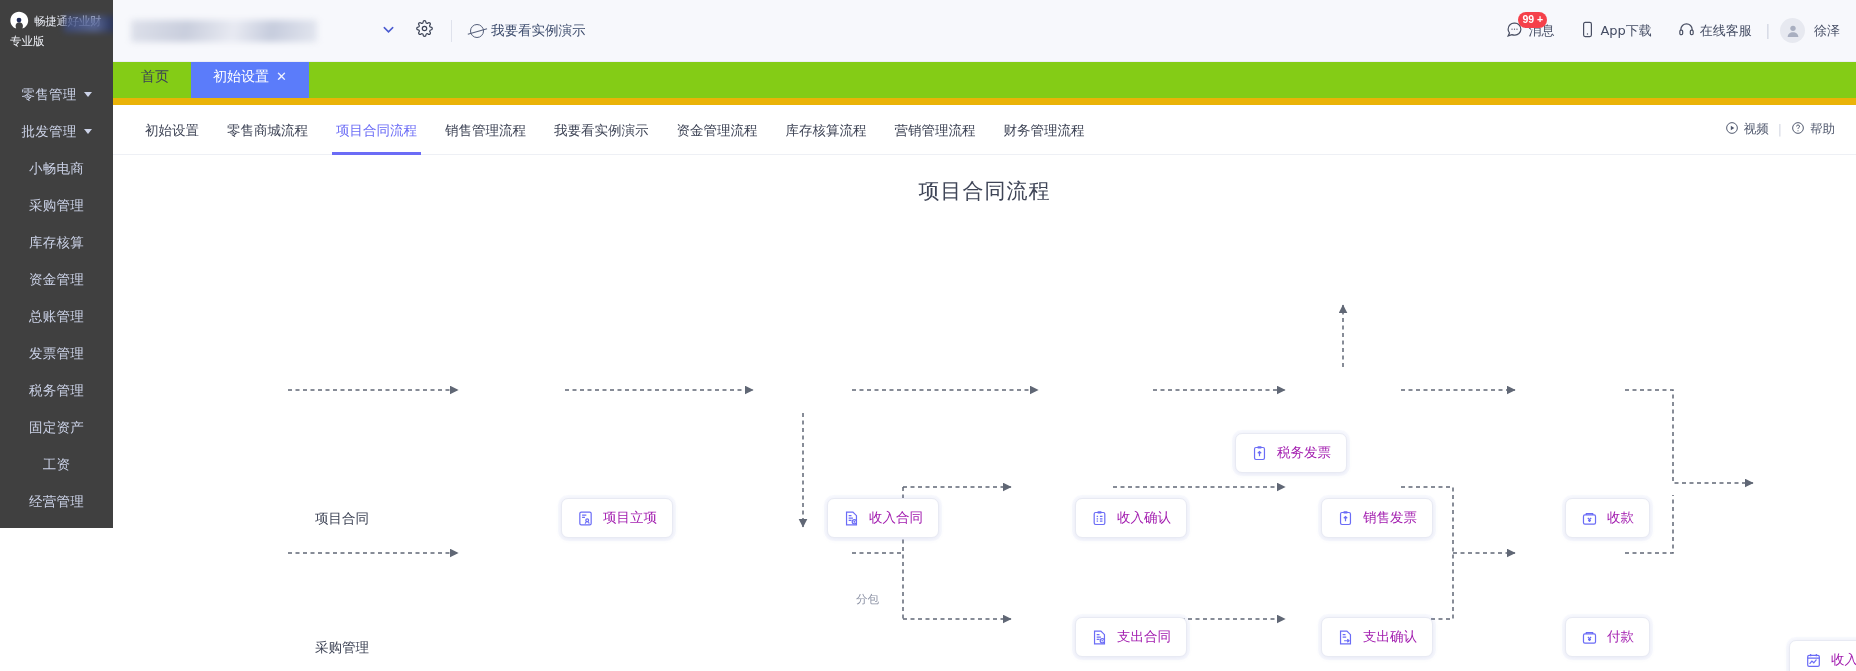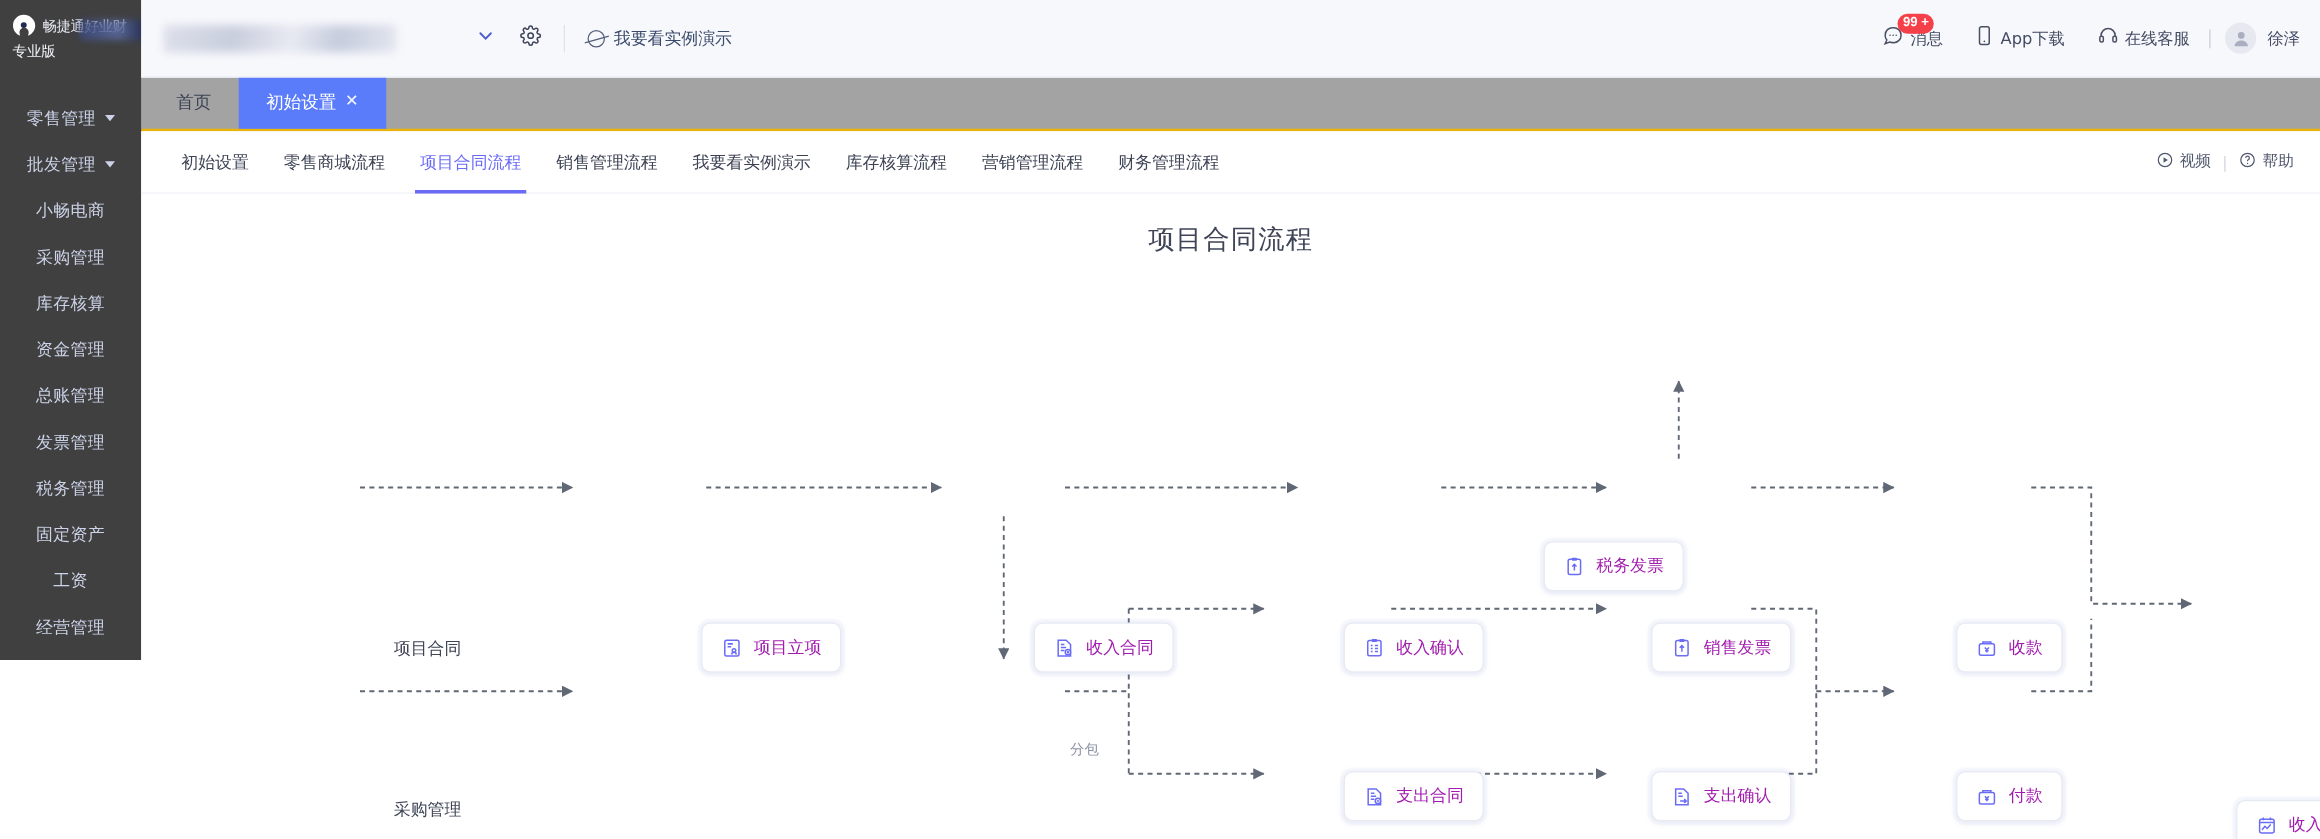--- a/index.html
+++ b/index.html
@@ -66,22 +66,22 @@
     position:absolute; top:-9px; left:24px; background:#f5404a; color:#fff;
     font-size:10.5px; line-height:15px; height:16px; min-width:27px; text-align:center;
     border-radius:9px; padding:0 4px; font-weight:bold;
     font-family:"Liberation Sans", sans-serif;
   }
   .avatar { width:25px; height:25px; border-radius:50%; background:#e7e9f0;
     display:flex; align-items:center; justify-content:center; margin-left:8px; }
   .uname { color:#444c63; font-size:13px; margin-left:7px; font-family:"DejaVu Sans", sans-serif; }
 
   
-  .tabstrip { height:43px; background:#a3a3a3; display:flex; align-items:flex-end;
-    padding-left:6px; border-bottom:2px solid #eab308; }
+  .tabstrip { height:43px; background:#84cc16; display:flex; align-items:flex-end;
+    padding-left:6px; border-bottom:7px solid #eab308; }
   .btab { height:43px; display:flex; align-items:center; gap:7px; padding:0 22px;
     font-size:14px; color:#3b4256; cursor:pointer; font-family:"DejaVu Sans", sans-serif; }
   .btab.active { background:#5b7cfa; color:#fff; }
   .btab .x { font-size:13px; opacity:.92; }
 
   
   .subtabs { height:50px; display:flex; align-items:center; padding-left:18px;
     border-bottom:1px solid #eef0f5; position:relative; background:#fff; }
   .stab { font-size:13.5px; color:#3d4355; padding: 0 14px; height:50px; line-height:50px;
     cursor:pointer; position:relative; white-space:nowrap; font-family:"DejaVu Sans", sans-serif; }
@@ -251,20 +251,21 @@
         <span class="x">✕</span>
       </div>
     </div>
 
     <div class="subtabs">
       <div class="stab"><span>初始设置</span></div>
       <div class="stab"><span>零售商城流程</span></div>
       <div class="stab active"><span>项目合同流程</span></div>
       <div class="stab"><span>销售管理流程</span></div>
       <div class="stab"><span>我要看实例演示</span></div>
+      <div class="stab"><span>资金管理流程</span></div>
       <div class="stab"><span>库存核算流程</span></div>
       <div class="stab"><span>营销管理流程</span></div>
       <div class="stab"><span>财务管理流程</span></div>
 
       <div class="subtabs-right">
         <span class="srl">
           <span>
             <svg width="14" height="14" viewBox="0 0 24 24" fill="none" stroke="#51596e" stroke-width="1.7">
               <circle cx="12" cy="12" r="9.2"></circle>
                 <path d="M10 8.3l6 3.7-6 3.7z" fill="#51596e" stroke="none"></path>

